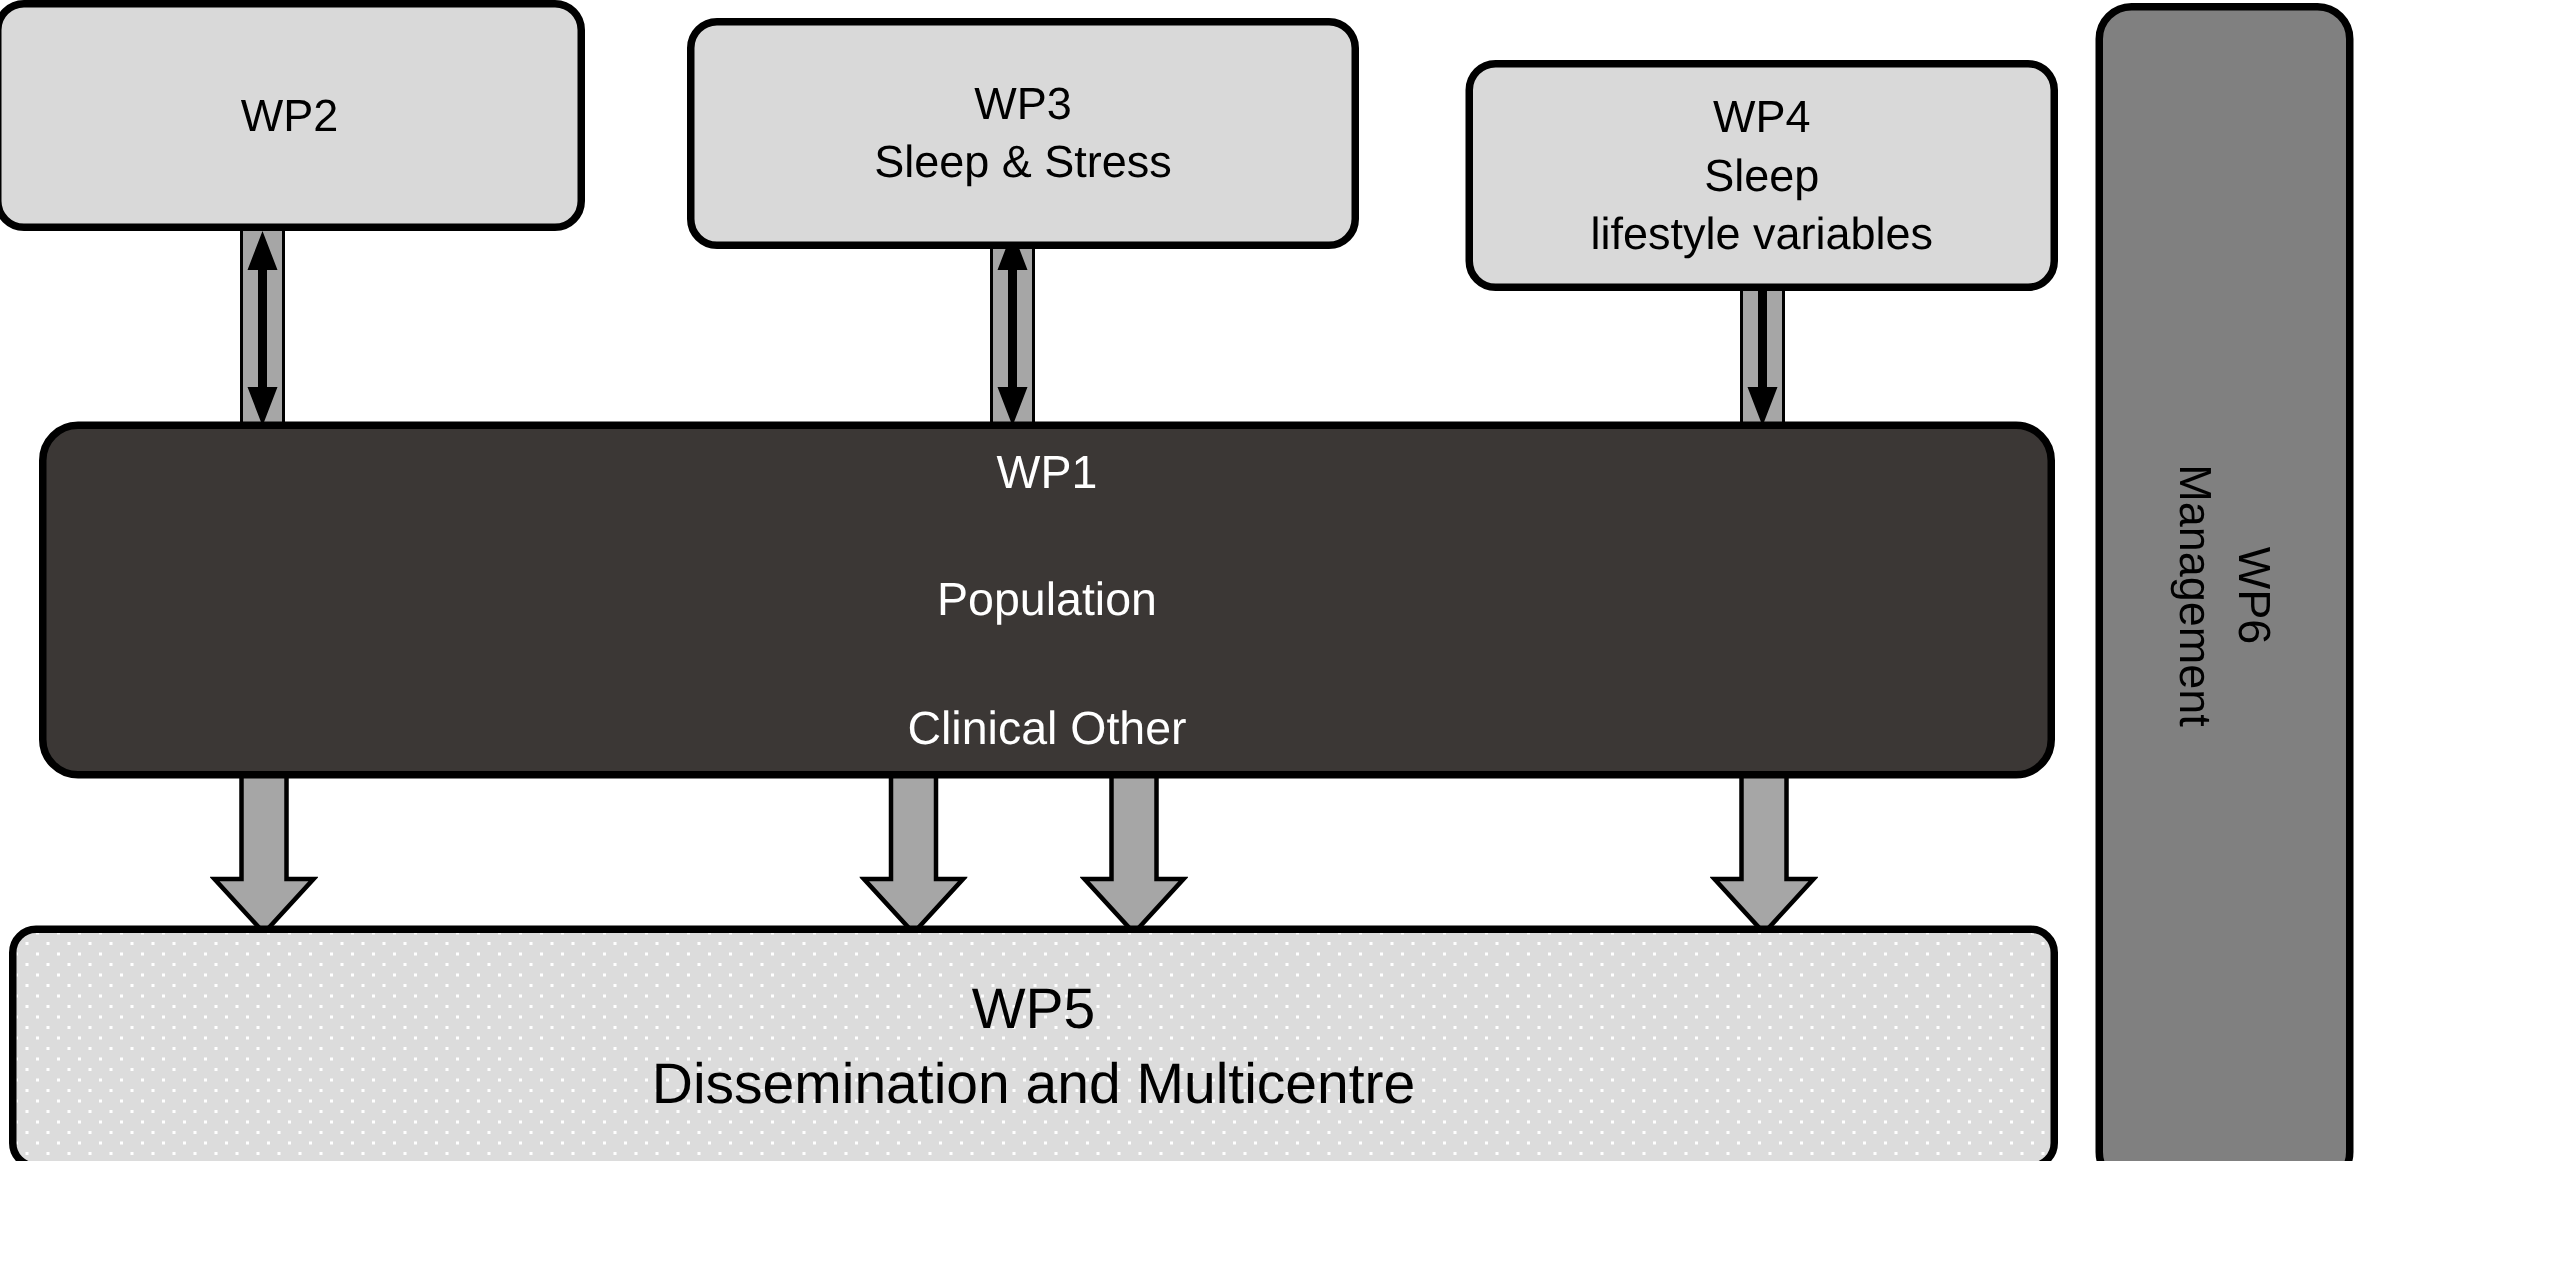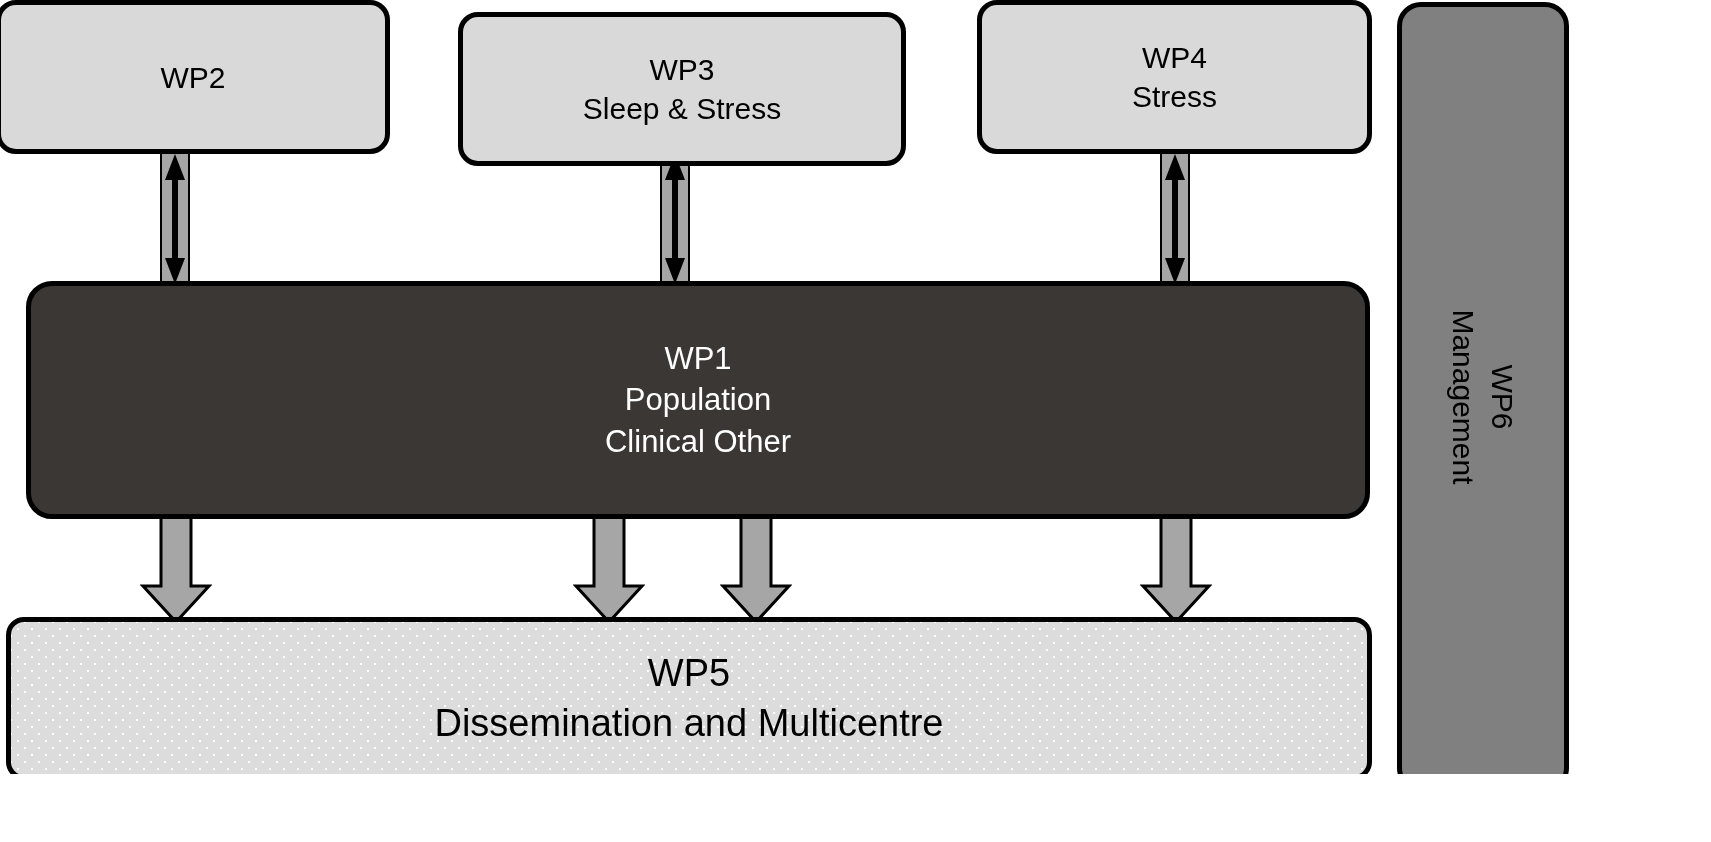--- a/index.html
+++ b/index.html
@@ -37,37 +37,38 @@
 
   
   .top-box {
     background: #d9d9d9;
     font-size: 30px;
     top: 0px;
     height: 154px;
   }
   #wp2-box { left: -4px;   width: 394px; }
   #wp3-box { left: 458px;  width: 448px; margin-top: 12px; }
-  #wp4-box { left: 977px;  width: 395px; }
+  #wp4-box { left: 977px;  width: 395px; margin-top: 40px; }
 
   
   #wp4-box { justify-content: center; }
 
   
   #wp1-box {
     left: 26px;
     top: 281px;
     width: 1344px;
     height: 238px;
     background: #3b3735;
     color: #ffffff;
     font-size: 31px;
     border-radius: 26px;
     line-height: 1.33;
     z-index: 6;
+    gap: 44px;
   }
 
   
   #wp5-box {
     left: 6px;
     top: 617px;
     width: 1366px;
     height: 163px;
     background-color: #dcdcdc;
     background-image:
@@ -127,21 +128,22 @@
     <span class="wp-line">WP2</span>
   </div>
 
   <div class="wp-box top-box" id="wp3-box">
     <span class="wp-line">WP3</span>
     <span class="wp-line">Sleep &amp; Stress</span>
   </div>
 
   <div class="wp-box top-box" id="wp4-box">
     <span class="wp-line">WP4</span>
-    <span class="wp-line">Stress</span>
+    <span class="wp-line">Sleep</span>
+    <span class="wp-line">lifestyle variables</span>
   </div>
 
   <div class="connector bidi" id="bidi-wp2">
     <svg width="36" height="146" viewBox="0 0 36 146" xmlns="http://www.w3.org/2000/svg">
       <rect x="4" y="0" width="28" height="146" fill="#a6a6a6" stroke="#000000" stroke-width="2"></rect>
       <path d="M18 8 L28 34 L21 34 L21 112 L28 112 L18 138 L8 112 L15 112 L15 34 L8 34 Z" fill="#000000"></path>
     </svg>
   </div>
 
   <div class="connector bidi" id="bidi-wp3">

